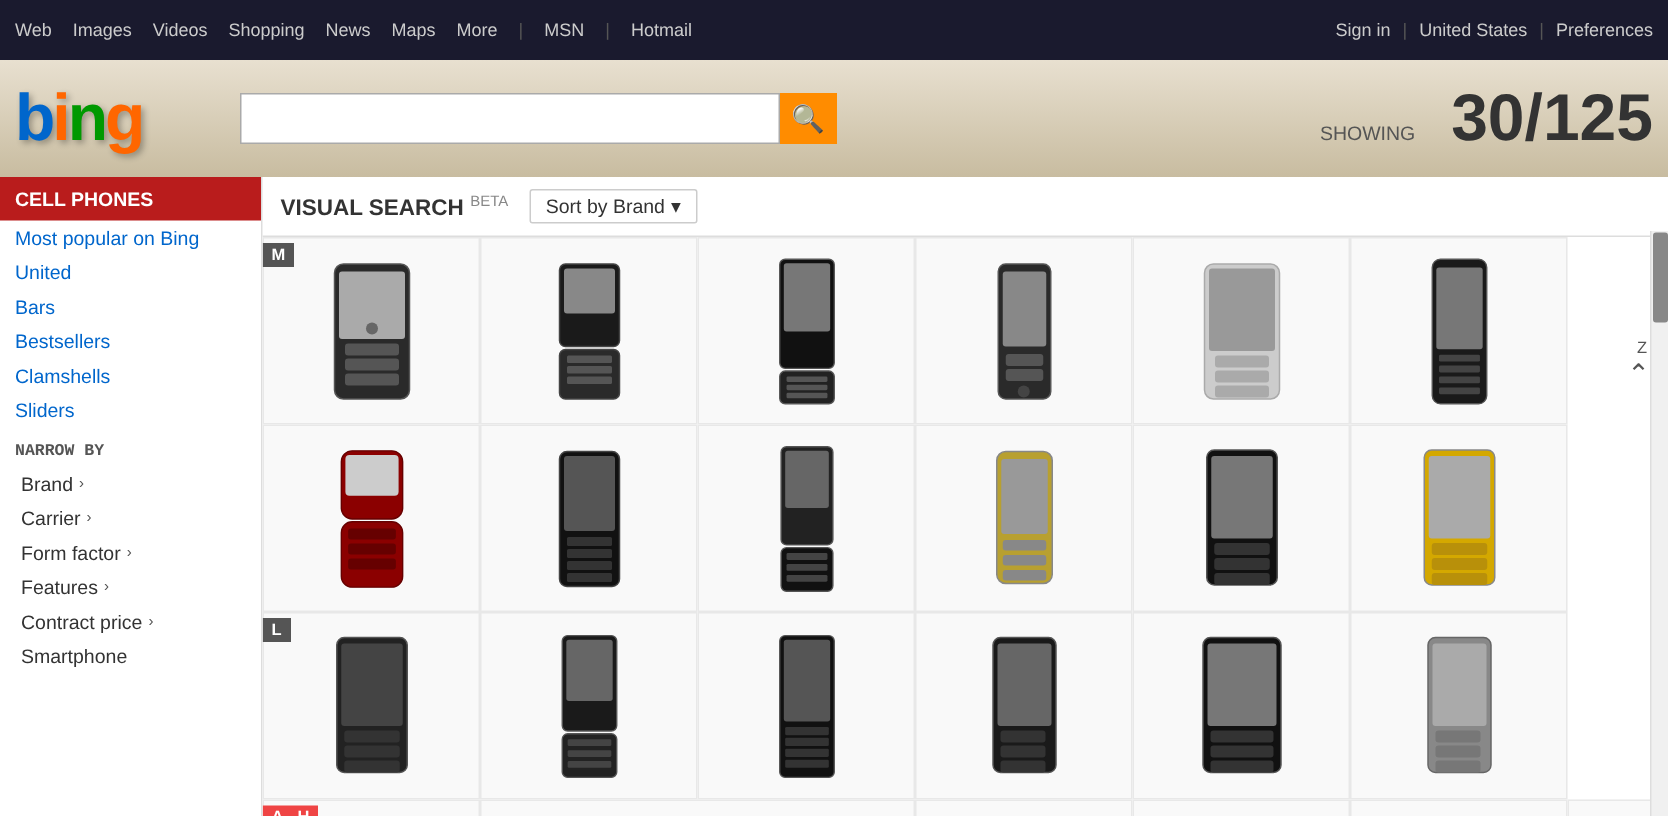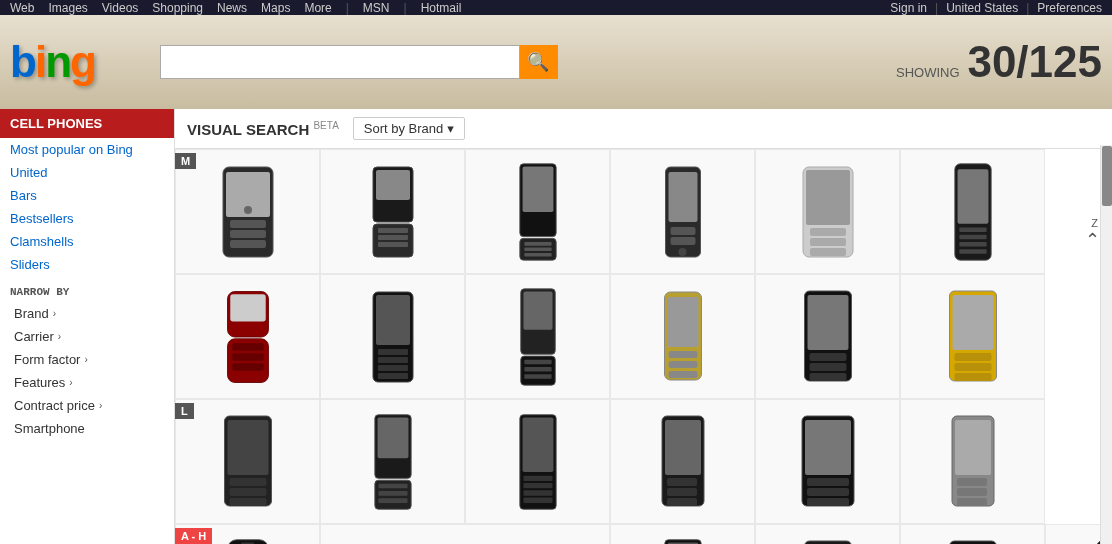--- a/index.html
+++ b/index.html
@@ -4,40 +4,40 @@
   <style>
     * { margin: 0; padding: 0; box-sizing: border-box; }
     body { font-family: Arial, sans-serif; font-size: 13px; background: #fff; width: 1112px; overflow-x: hidden; }
 
     
     #top-nav {
       background: #1a1a2e;
       display: flex;
       align-items: center;
       padding: 0 10px;
-      height: 15px;
+      height: 40px;
       gap: 14px;
       font-size: 12px;
     }
     #top-nav a {
       color: #ccc;
       text-decoration: none;
       white-space: nowrap;
     }
     .nav-separator { color: #555; }
     .nav-right { margin-left: auto; display: flex; gap: 8px; align-items: center; color: #ccc; font-size: 12px; }
     .nav-right a { color: #ccc; text-decoration: none; }
 
     
     #header {
       display: flex;
       align-items: center;
       padding: 6px 10px;
       background: linear-gradient(to bottom, #e8e0d0 0%, #c8bca0 100%);
-      height: 94px;
+      height: 78px;
       position: relative;
     }
     #logo {
       font-size: 42px;
       font-weight: bold;
       color: #ff6600;
       font-family: 'Segoe UI', Arial, sans-serif;
       letter-spacing: -2px;
       text-shadow: 2px 2px 4px rgba(0,0,0,0.3);
       margin-right: 20px;
@@ -233,21 +233,21 @@
 
 <div id="header">
   <div id="logo" style="font-family:'Segoe UI',Arial,sans-serif;font-size:44px;font-weight:900;color:#ff6600;letter-spacing:-2px;">
     <span style="color:#0066cc;">b</span><span style="color:#ff6600;">i</span><span style="color:#009900;">n</span><span style="color:#ff6600;">g</span>
   </div>
   <div id="search-container">
     <input id="search-input" type="text" style="width: 360px; height: 34px; border: 1px solid rgb(170, 170, 170); padding: 0px 8px; font-size: 14px; outline: none;" placeholder="">
     <button id="search-btn" style="width:38px;height:34px;background:#ff8c00;border:none;cursor:pointer;color:white;font-size:18px;">🔍</button>
   </div>
   <div id="showing" style="margin-left:auto;font-size:14px;color:#333;text-align:right;">
-    <span style="font-size:13px;color:#555;margin-right:4px;">SHOWING</span>
+    <span style="font-size:13px;color:#555;margin-right:20px;">SHOWING</span>
     <span style="font-size:44px;font-weight:bold;color:#333;">30/125</span>
   </div>
 </div>
 
 <div id="main">
   <div id="sidebar">
     <div id="sidebar-title">CELL PHONES</div>
     <a class="sidebar-link" style="font-weight:normal;">Most popular on Bing</a>
     <a class="sidebar-link">United</a>
     <a class="sidebar-link">Bars</a>

